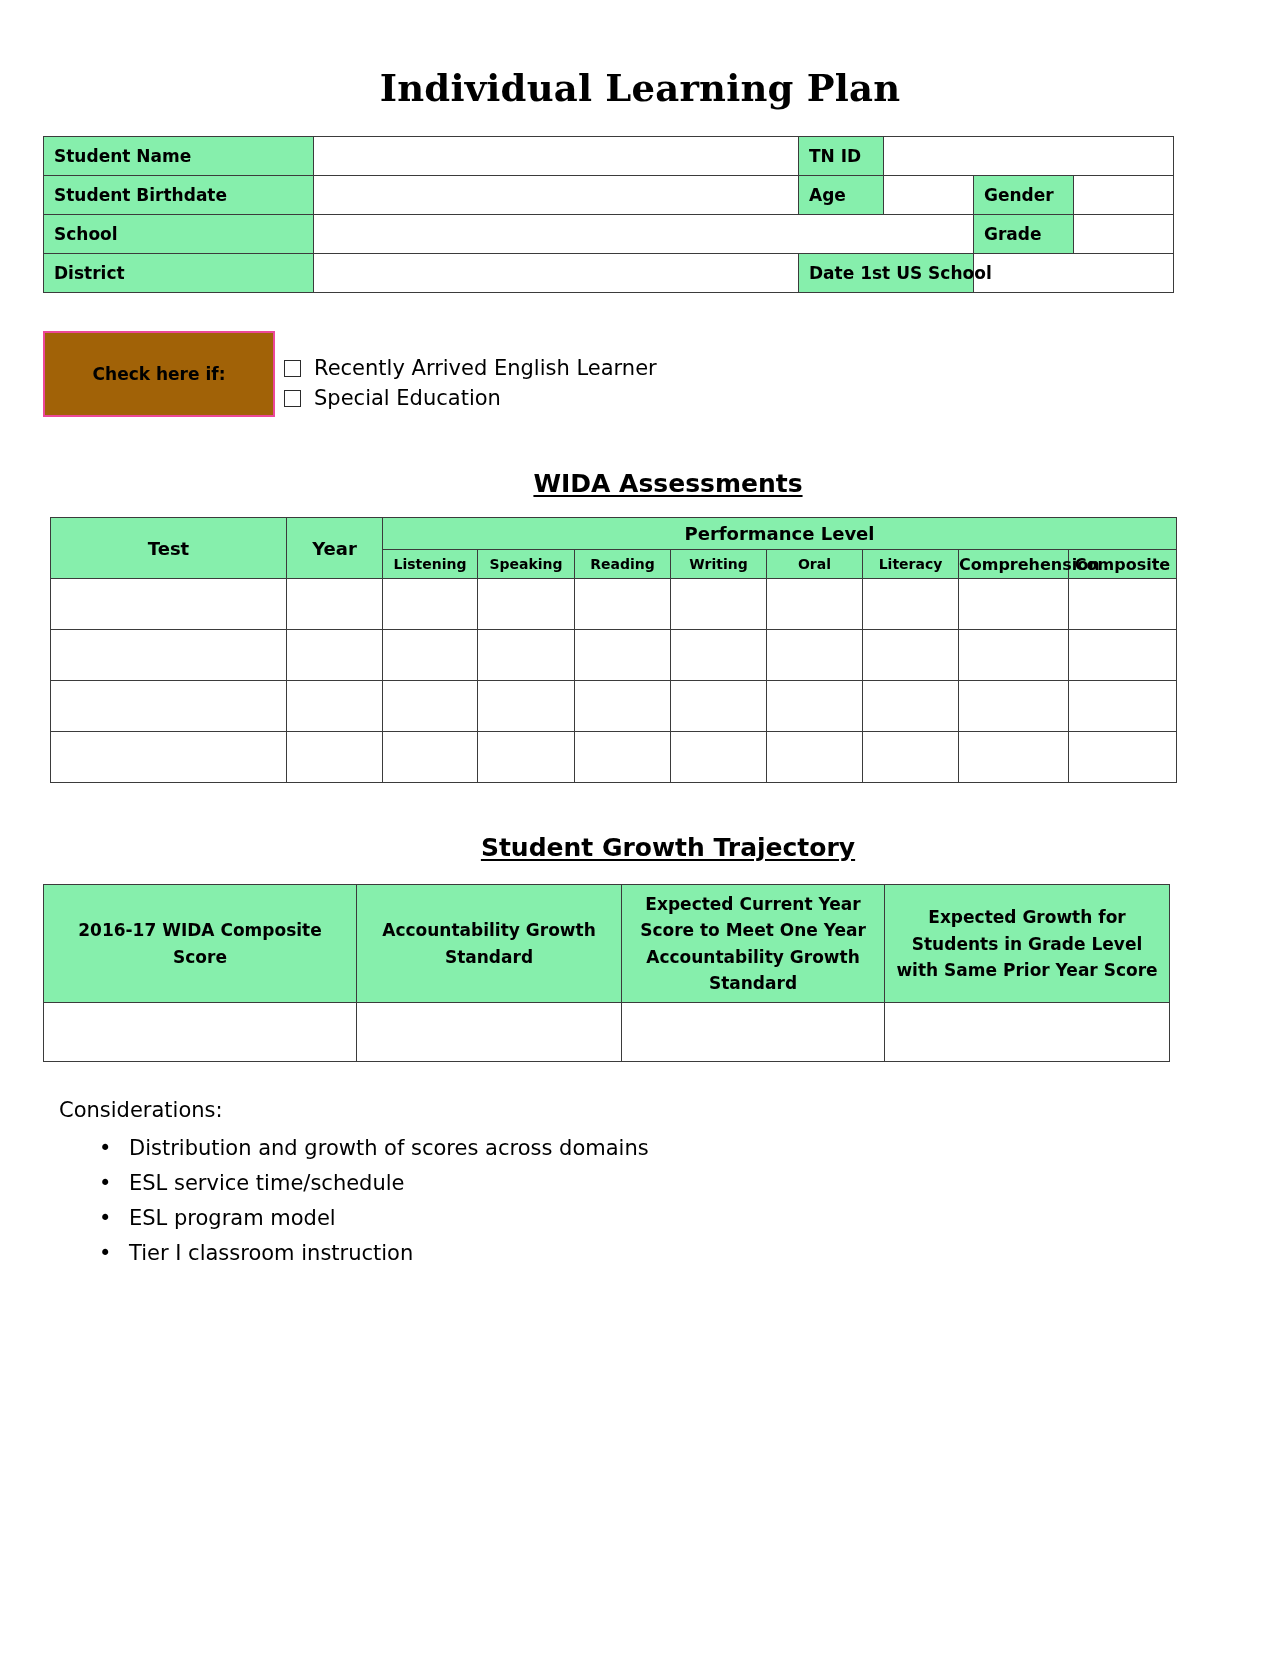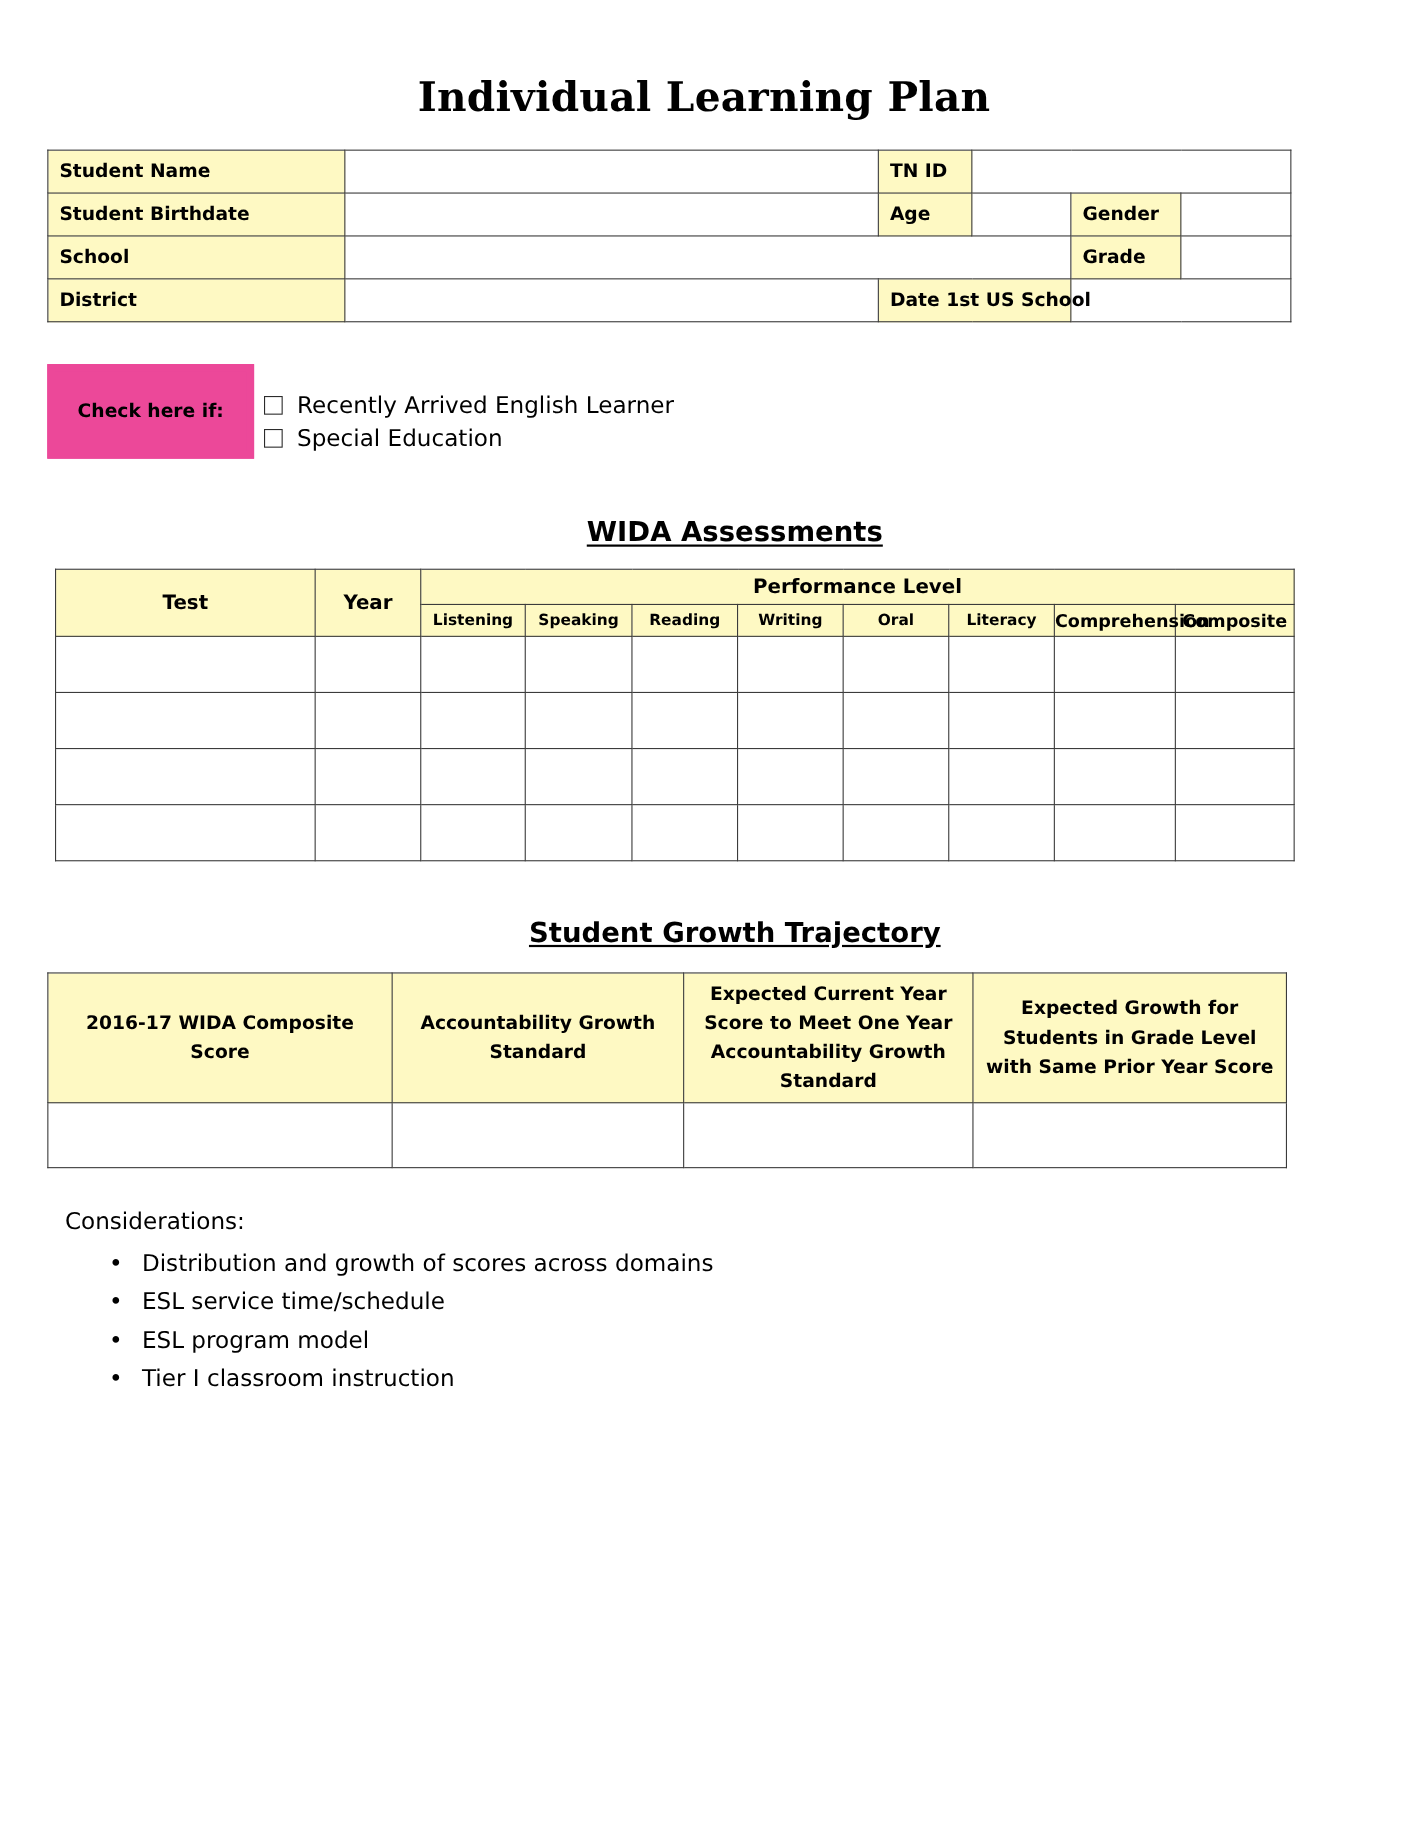--- a/index.html
+++ b/index.html
@@ -41,21 +41,21 @@
     table-layout: fixed;
   }
   td, th {
     border: 1px solid #3b3b3b;
     padding: 0;
     font-size: 17px;
     font-weight: bold;
     vertical-align: middle;
   }
   .shade {
-    background: #fef9c3;
+    background: #86efac;
   }
   .blank {
     background: #ffffff;
   }
   .lbl {
     padding: 4px 8px 5px 10px;
     white-space: nowrap;
   }
 
   
@@ -73,24 +73,24 @@
 
   
   .check-wrap {
     position: absolute;
     left: 43px;
     top: 331px;
     display: flex;
     align-items: stretch;
   }
   .check-box-cell {
-    width: 188px;
+    width: 232px;
     min-height: 86px;
-    border: 7px solid #ec4899;
-    background: #ec4899;
+    border: 2px solid #ec4899;
+    background: #a16207;
     display: flex;
     align-items: center;
     justify-content: center;
     font-size: 17px;
     font-weight: bold;
     box-sizing: border-box;
   }
   .check-list {
     margin-left: 9px;
     display: flex;

